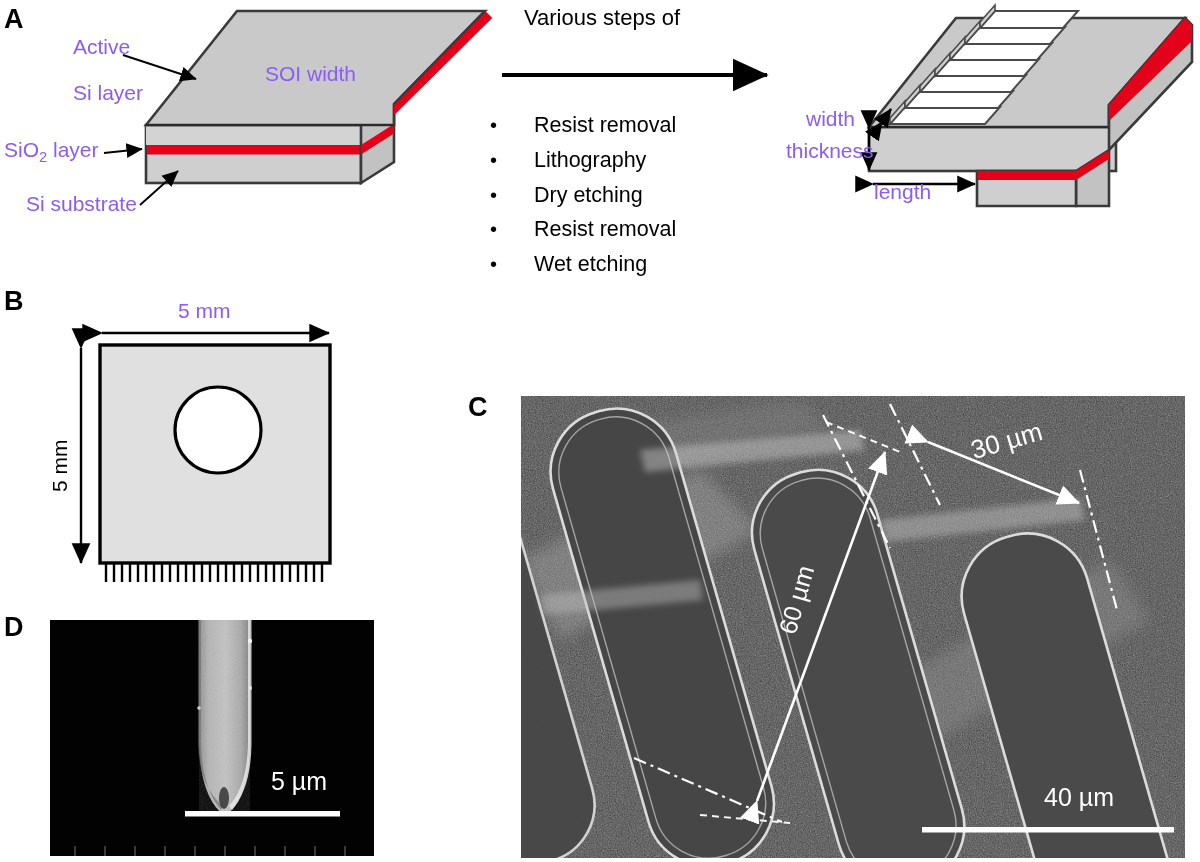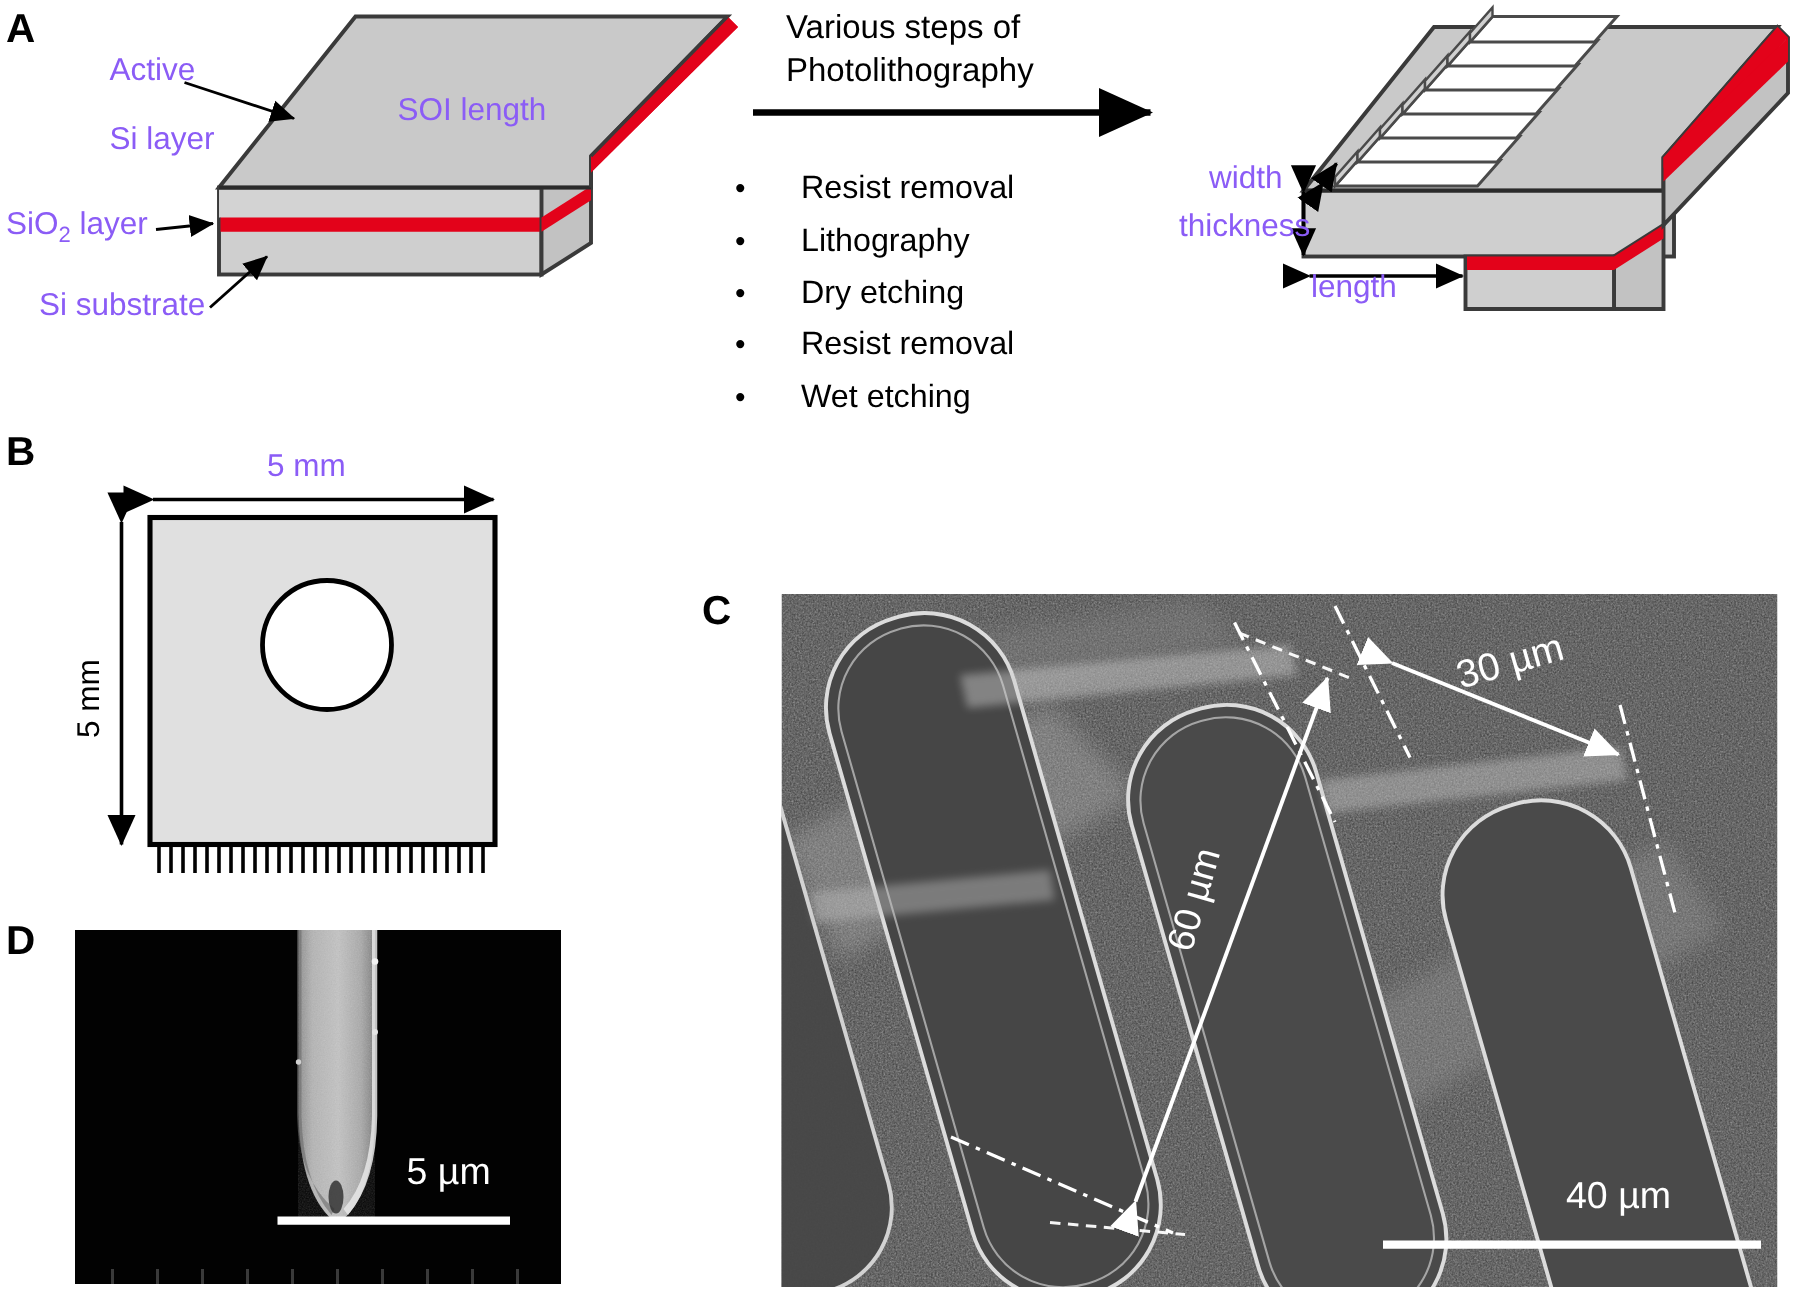--- a/index.html
+++ b/index.html
@@ -349,24 +349,23 @@
 
   <div class="lbl" style="left:73px; top:35px;">Active</div>
   <div class="lbl" style="left:73px; top:81px;">Si layer</div>
 
   <div class="lbl" style="left:4px; top:138px;">
     <span>SiO</span><sub>2</sub><span> layer</span>
   </div>
 
   <div class="lbl" style="left:26px; top:192px;">Si substrate</div>
 
-  <div class="lbl" style="left:265px; top:62px;">SOI length</div>
+  <div class="lbl" style="left:265px; top:62px;">SOI width</div>
 
   <div class="steps-title" style="left:524px; top:4px;">Various steps of</div>
-  <div class="steps-title" style="left:524px; top:33px;">Photolithography</div>
 
   <div class="step-list" style="left:490px; top:108px;">
     <div class="step-row">
       <span class="step-bullet">•</span>
       <span class="step-text">Resist removal</span>
     </div>
     <div class="step-row">
       <span class="step-bullet">•</span>
       <span class="step-text">Lithography</span>
     </div>

